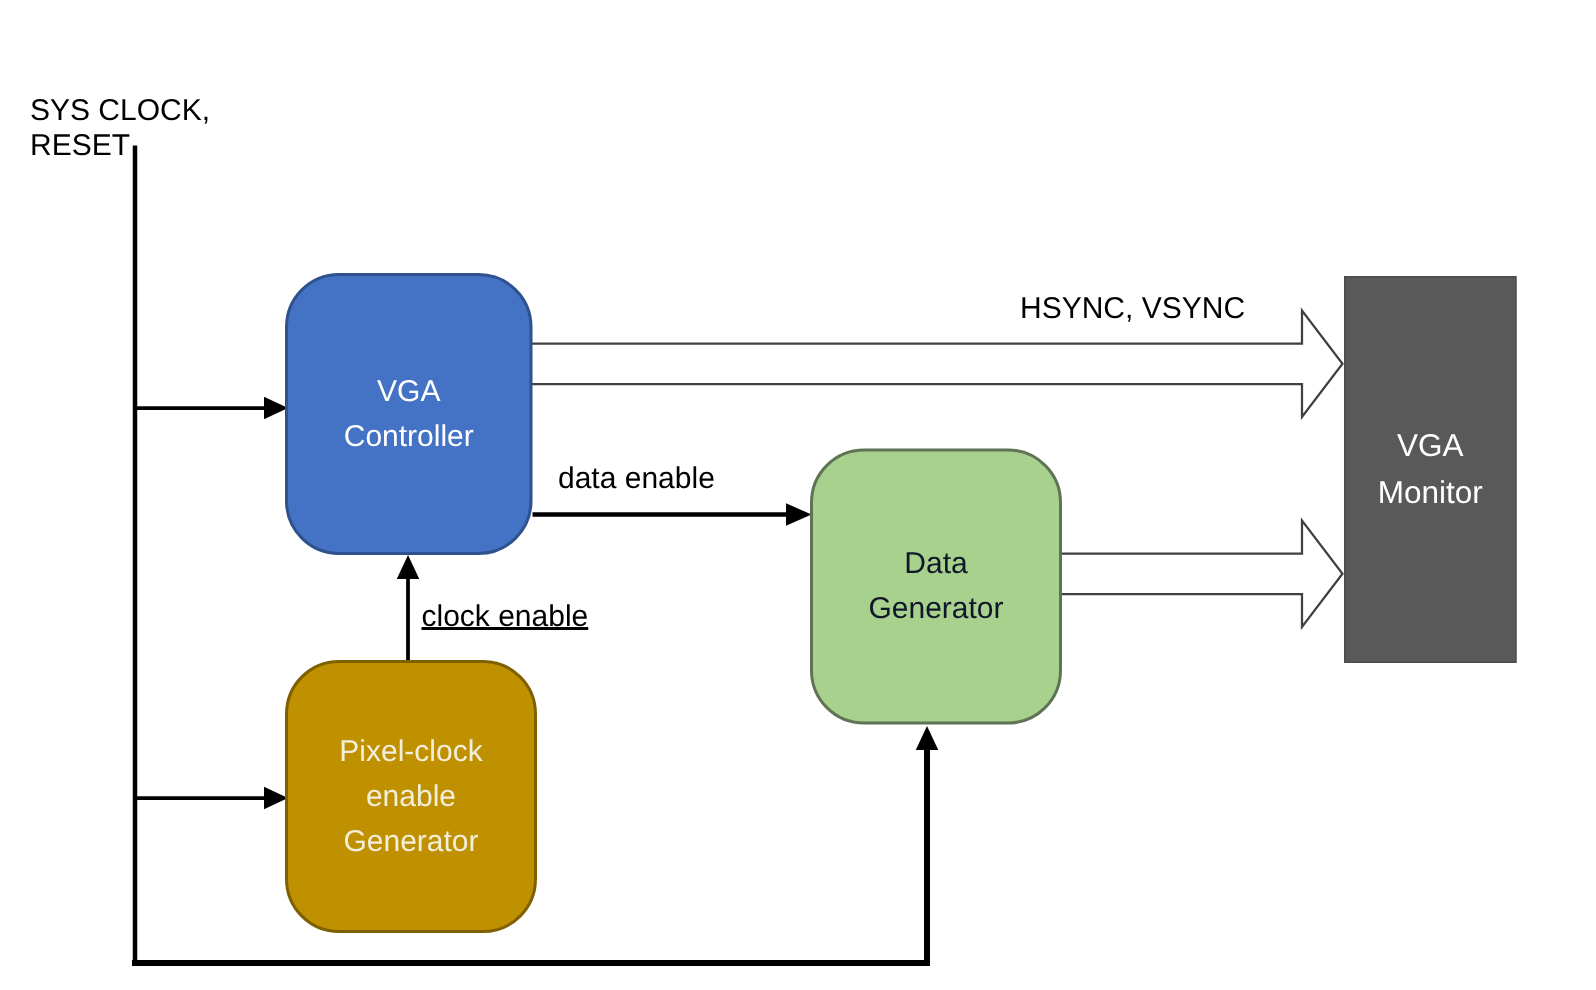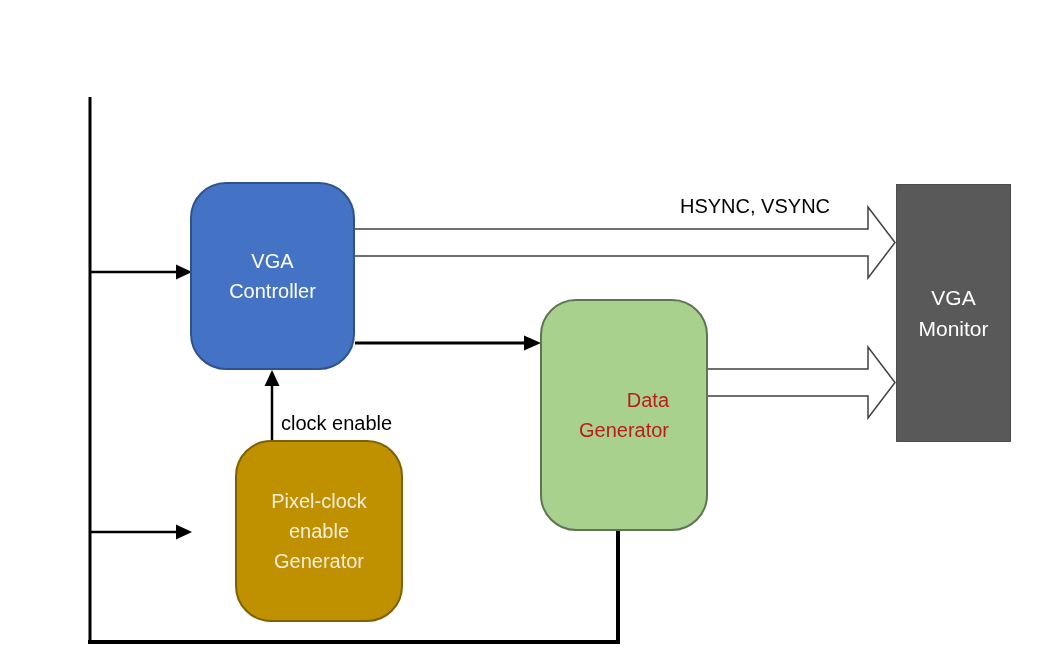--- a/index.html
+++ b/index.html
@@ -29,42 +29,42 @@
     line-height: 1.5;
     box-sizing: border-box;
   }
   .rounded { border-radius: 36px; }
   #vga-controller {
     left: 190px; top: 182px; width: 165px; height: 188px;
     background: #4472C4; border: 2px solid #2F528F; color: #FFFFFF;
   }
   #pixel-clock-generator {
     left: 190px; top: 440px; width: 168px; height: 182px;
-    background: #BF9000; border: 2px solid #7F6000; color: #F3EEDA; margin-left: 45px;
+    background: #BF9000; border: 2px solid #7F6000; color: #F3EEDA;
   }
   #data-generator {
-    left: 540px; top: 299px; width: 168px; height: 232px;
-    background: #A9D18E; border: 2px solid #5F7355; color: #b91c1c; text-align: right;
+    left: 540px; top: 299px; width: 168px; height: 184px;
+    background: #A9D18E; border: 2px solid #5F7355; color: #0f172a;
   }
   #vga-monitor {
     left: 896px; top: 184px; width: 115px; height: 258px;
     background: #595959; border: 1px solid #4D4D4D; color: #FFFFFF;
     font-size: 21px;
   }
   .edge-label {
     position: absolute;
     z-index: 3;
     color: #000000;
     font-size: 20px;
     text-align: left;
   }
   #label-sys-clock  { left: 20px;  top: 63px;  width: 190px; text-align: left; }
   #label-hsync      { left: 680px; top: 195px; width: 196px; }
   #label-data-en    { left: 372px; top: 308px; width: 160px; }
-  #label-clock-en   { left: 281px; top: 412px; width: 120px; }
+  #label-clock-en   { left: 281px; top: 400px; width: 120px; text-decoration: underline; }
   #label-rgb        { left: 719px; top: 332px; width: 160px; }
 </style>
 </head>
 <body>
 
 <div class="stage">
 
   <svg class="wires" viewBox="0 0 1064 660" xmlns="http://www.w3.org/2000/svg">
 
     <line x1="90" y1="97" x2="90" y2="643" stroke="#000000" stroke-width="3"></line>
@@ -96,20 +96,22 @@
   <div class="block rounded" id="pixel-clock-generator">Pixel-clock
 enable
 Generator</div>
 
   <div class="block rounded" id="data-generator">Data
 Generator</div>
 
   <div class="block" id="vga-monitor">VGA
 Monitor</div>
 
+  <div class="edge-label" id="label-sys-clock">SYS CLOCK, RESET</div>
 
   <div class="edge-label" id="label-hsync">HSYNC, VSYNC</div>
 
 
+  <div class="edge-label" id="label-data-en">data enable</div>
 
   <div class="edge-label" id="label-clock-en">clock enable</div>
 
 </div>
 
 </body></html>

